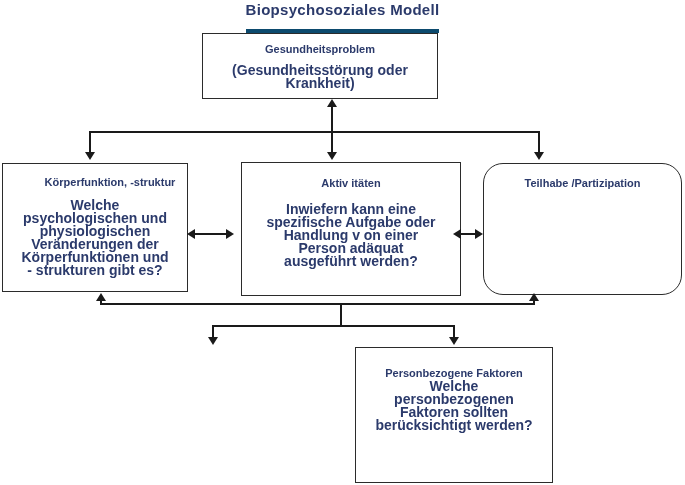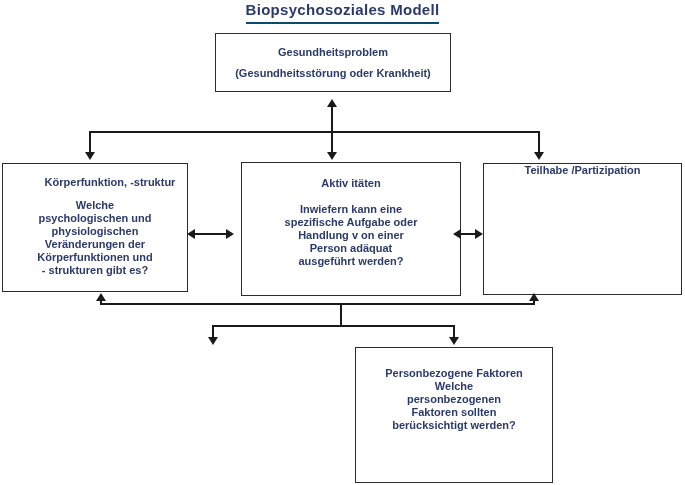--- a/index.html
+++ b/index.html
@@ -24,22 +24,22 @@
     left: 0;
     top: 1px;
     width: 685px;
     text-align: center;
     font-size: 15px;
     font-weight: bold;
     color: #2b3a6b;
     letter-spacing: 0.3px;
   }
   .diagram-title span {
-    border-bottom: 2px solid #0c4a6e;
-    padding-bottom: 4px;
+    border-bottom: 4px solid #0c4a6e;
+    padding-bottom: 11px;
   }
 
   
   .node {
     position: absolute;
     box-sizing: border-box;
     background: #ffffff;
     border: 1.5px solid #2b2b2b;
     color: #2b3a6b;
     text-align: center;
@@ -48,38 +48,38 @@
     align-items: center;
   }
   .node .node-title {
     font-size: 11px;
     font-weight: bold;
     line-height: 13px;
     color: #2b3a6b;
     white-space: pre-line;
   }
   .node .node-body {
-    font-size: 11px;
+    font-size: 14px;
     font-weight: bold;
     line-height: 13px;
     color: #2b3a6b;
     white-space: pre-line;
   }
 
   
-  #node-health        { left: 215px; top: 33px;  width: 236px; height: 59px;  justify-content: center; }
+  #node-health        { left: 202px; top: 33px;  width: 236px; height: 66px;  justify-content: center; }
   #node-health .node-title { margin-bottom: 8px; }
 
   #node-bodyfunction  { left: 2px;   top: 163px; width: 186px; height: 129px; padding-top: 12px; }
   #node-bodyfunction .node-title { margin-bottom: 10px; padding-left: 30px; }
 
   #node-activities    { left: 233px; top: 162px; width: 220px; height: 134px; padding-top: 14px; margin-left: 8px; }
   #node-activities .node-title { margin-bottom: 13px; }
 
-  #node-participation { left: 483px; top: 163px; width: 199px; height: 132px; padding-top: 0; }
+  #node-participation { left: 483px; top: 163px; width: 199px; height: 132px; padding-top: 13px; border-radius: 20px; }
   #node-participation .node-title { margin-bottom: 12px; }
 
   #node-environment   { left: 113px; top: 347px; width: 201px; height: 136px; padding-top: 19px; }
   #node-environment .node-title { margin-bottom: 15px; }
 
   #node-personal      { left: 355px; top: 347px; width: 198px; height: 136px; padding-top: 19px; }
   #node-personal .node-title { }
 
   
   .conn {

